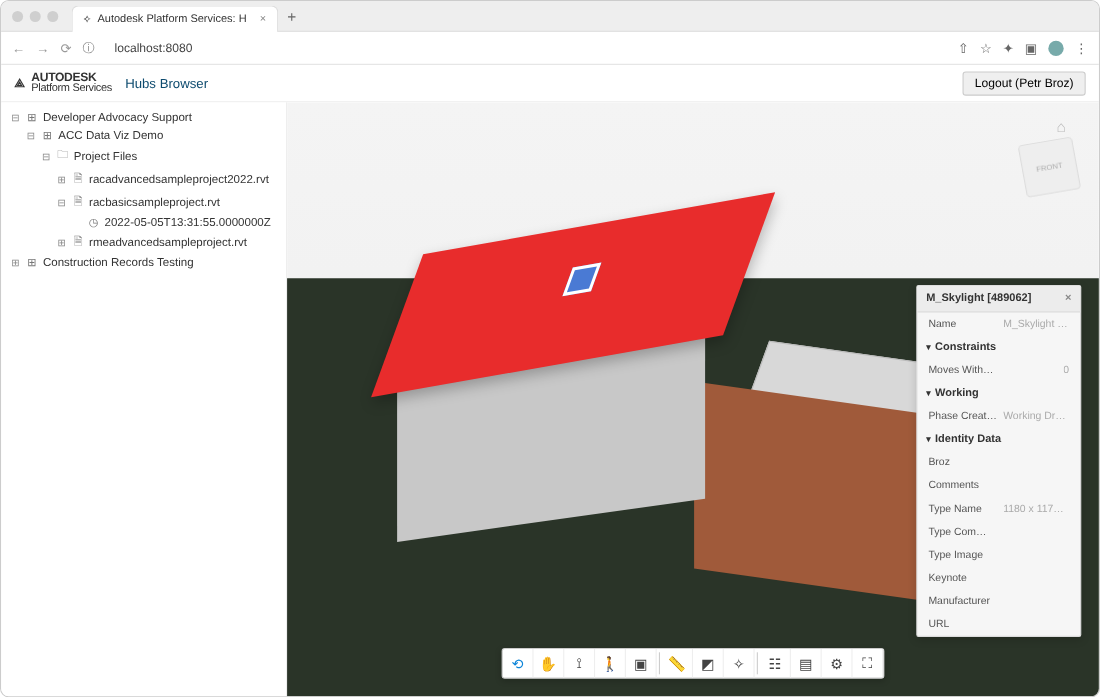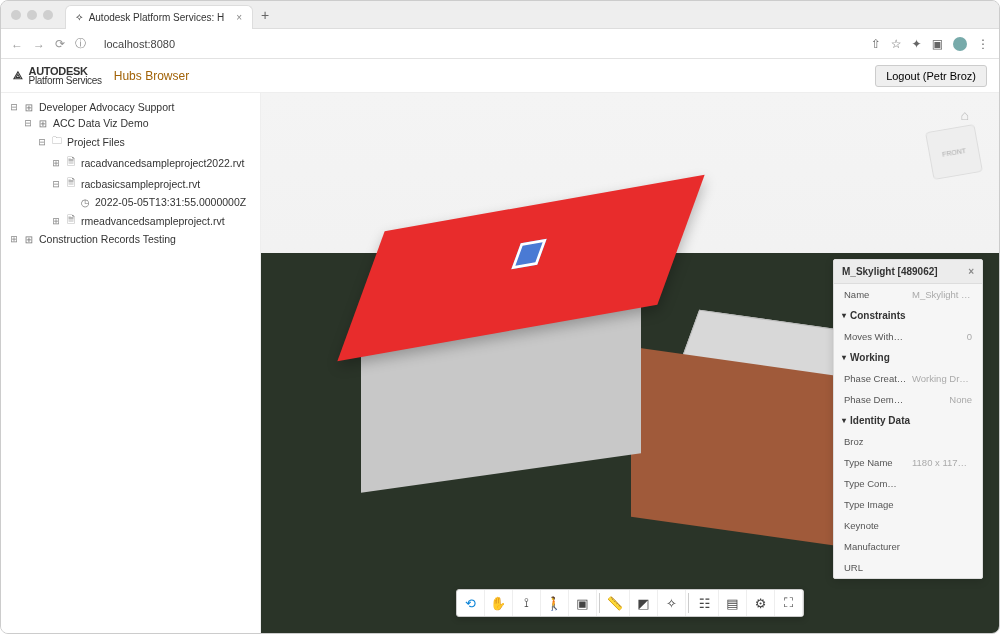--- a/index.html
+++ b/index.html
@@ -12,21 +12,21 @@
 .tab .x { margin-left: 6px; color: #888; }
 .newtab { margin-left: 8px; color: #666; font-size: 14px; }
 .addrbar { height: 30px; background: #fff; border-bottom: 1px solid #e2e2e2; display: flex; align-items: center; padding: 0 10px; gap: 10px; }
 .navbtns { display: flex; gap: 10px; color: #999; font-size: 12px; }
 .url { flex: 1; font-size: 11px; color: #444; padding: 0 8px; }
 .ext { display: flex; gap: 10px; align-items: center; color: #666; font-size: 12px; }
 .ext .av { width: 14px; height: 14px; border-radius: 50%; background: #7aa; }
 .appheader { height: 34px; background: #fff; border-bottom: 1px solid #eee; display: flex; align-items: center; padding: 0 12px; gap: 8px; }
 .logo { display: flex; align-items: center; gap: 6px; font-weight: 700; font-size: 11px; letter-spacing: -0.3px; }
 .logo .sub { font-weight: 400; font-size: 10px; display: block; margin-top: -2px; }
-.apptitle { font-size: 12px; color: #a16207; margin-left: 4px; text-align: right; }
+.apptitle { font-size: 12px; color: #0c4a6e; margin-left: 4px; text-align: right; }
 .spacer { flex: 1; }
 .logout { background: #efefef; border: 1px solid #ccc; border-radius: 3px; padding: 4px 10px; font-size: 11px; }
 .content { flex: 1; display: flex; position: relative; }
 .tree { width: 260px; background: #fff; border-right: 1px solid #eee; padding: 6px 4px; font-size: 10.5px; color: #333; overflow: auto; }
 .tn { display: flex; align-items: center; gap: 4px; padding: 2px 2px; white-space: nowrap; cursor: default; }
 .tn .tg { width: 10px; text-align: center; color: #888; font-size: 9px; }
 .tn .ic { width: 12px; text-align: center; color: #777; font-size: 10px; }
 .viewer { flex: 1; position: relative; background: #fff; overflow: hidden; }
 .scene { position: absolute; inset: 0; background: linear-gradient(180deg,#f4f4f4 0%,#ededed 100%); }
 .ground { position: absolute; left: -50px; right: -50px; top: 160px; bottom: -50px; background: #2a3428; transform: skewX(-10deg); }
@@ -177,30 +177,30 @@
               <span class="val">0</span>
             </div>
             <div class="psec">
               <span class="arr">▾</span>
               <span>Working</span>
             </div>
             <div class="prow">
               <span>Phase Creat…</span>
               <span class="val">Working Drawings</span>
             </div>
-            <div class="prow">
-              <span>Phase Dem…</span>
-              <span class="val">None</span>
-            </div>
             <div class="psec">
               <span class="arr">▾</span>
               <span>Identity Data</span>
             </div>
             <div class="prow">
               <span>Broz</span>
+              <span class="val"></span>
+            </div>
+            <div class="prow">
+              <span>Comments</span>
               <span class="val"></span>
             </div>
             <div class="prow">
               <span>Type Name</span>
               <span class="val">1180 x 1170mm</span>
             </div>
             <div class="prow">
               <span>Type Com…</span>
               <span class="val"></span>
             </div>

